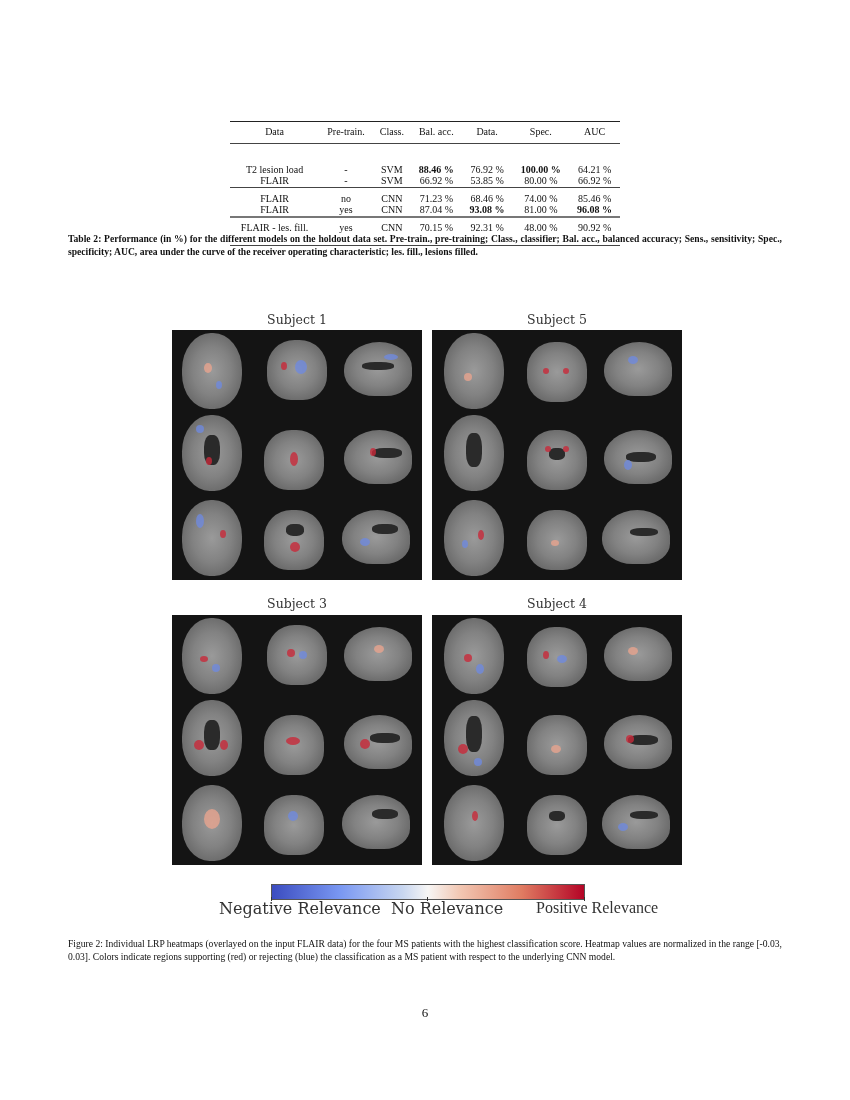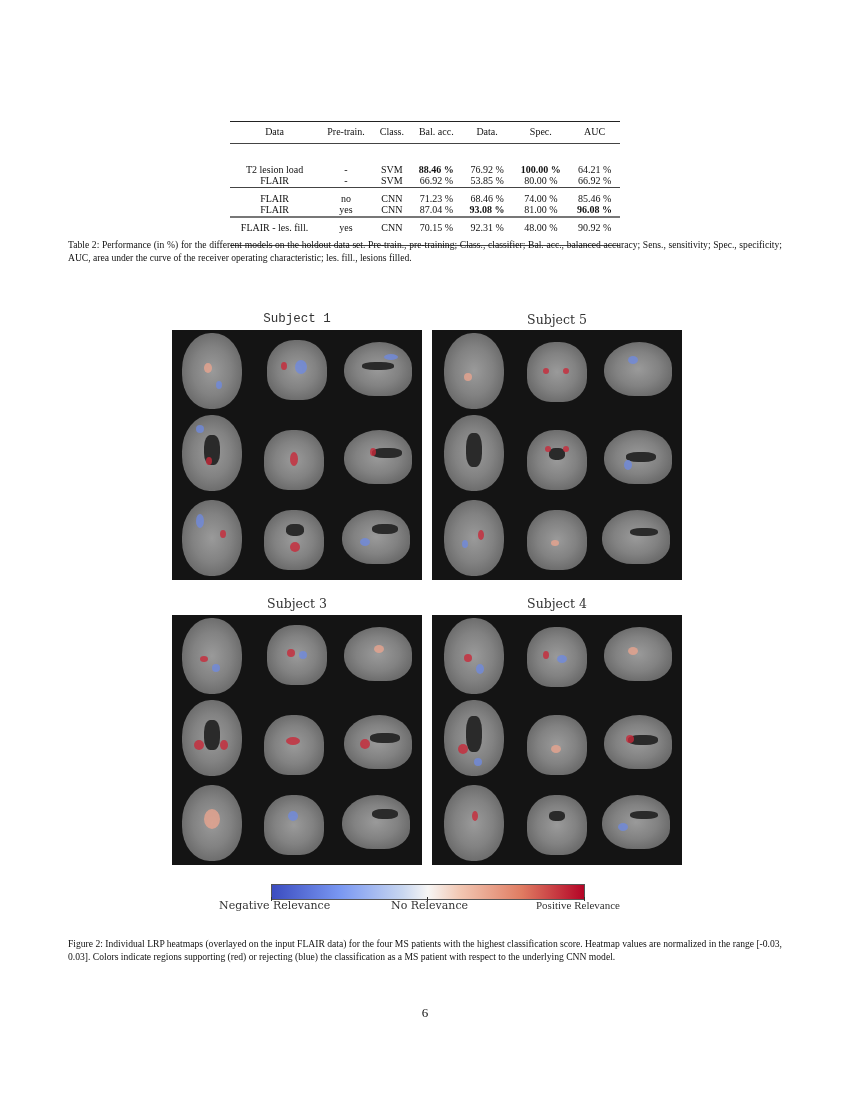--- a/index.html
+++ b/index.html
@@ -21,21 +21,21 @@
   .axial{border-radius:48% 48% 46% 46%;width:60px;height:76px;}
   .coronal{border-radius:46% 46% 40% 40%;width:60px;height:60px;}
   .sagittal{border-radius:52% 48% 38% 45%;width:68px;height:54px;}
   .blob{position:absolute;border-radius:50%;opacity:.8;}
   .red{background:#c8293a;}
   .pink{background:#e7a48f;}
   .blue{background:#6f89dd;}
   .vent{position:absolute;background:#2a2a2a;border-radius:40%;}
   .colorbar{position:absolute;left:271px;top:884px;width:312px;height:14px;border:1px solid #555;
     background:linear-gradient(to right,#3b4cc0 0%,#7a98f2 22%,#c9d7f0 42%,#f7f6f5 50%,#f2c8b4 60%,#e07c62 80%,#b40426 100%);}
-  .cb-label{position:absolute;top:899px;font-family:"DejaVu Serif",serif;font-size:11px;color:#333;}
+  .cb-label{position:absolute;top:899px;font-family:"DejaVu Serif",serif;font-size:16px;color:#333;}
   .tick{position:absolute;top:897px;width:1px;height:4px;background:#333;}
   .pagenum{position:absolute;top:1005px;left:0;width:850px;text-align:center;font-size:13px;}
 </style>
 </head>
 <body>
 
 <table class="tbl">
   <thead>
     <tr class="top">
       <th>Data</th>
@@ -89,23 +89,23 @@
       <td>yes</td>
       <td>CNN</td>
       <td>70.15 %</td>
       <td>92.31 %</td>
       <td>48.00 %</td>
       <td>90.92 %</td>
     </tr>
   </tbody>
 </table>
 
-<div class="caption" style="top:239px;">Table 2: Performance (in %) for the different models on the holdout data set. Pre-train., pre-training; Class., classifier; Bal. acc., balanced accuracy; Sens., sensitivity; Spec., specificity; AUC, area under the curve of the receiver operating characteristic; les. fill., lesions filled.</div>
-
-<div class="subject-title" style="left:172px;top:312px;font-family:Liberation Mono, monospace;">Subject 1</div>
+<div class="caption" style="top:233px;font-weight:bold;">Table 2: Performance (in %) for the different models on the holdout data set. Pre-train., pre-training; Class., classifier; Bal. acc., balanced accuracy; Sens., sensitivity; Spec., specificity; AUC, area under the curve of the receiver operating characteristic; les. fill., lesions filled.</div>
+
+<div class="subject-title" style="left:172px;top:312px;">Subject 1</div>
 <div class="subject-title" style="left:432px;top:312px;">Subject 5</div>
 <div class="subject-title" style="left:172px;top:596px;">Subject 3</div>
 <div class="subject-title" style="left:432px;top:596px;">Subject 4</div>
 
 <div class="panel" style="left:172px;top:330px;">
   <div class="brain axial" style="left:10px;top:3px;">
       <div class="blob pink" style="left:22px;top:30px;width:8px;height:10px;"></div>
       <div class="blob blue" style="left:34px;top:48px;width:6px;height:8px;"></div>
     </div>
   <div class="brain coronal" style="left:95px;top:10px;">

